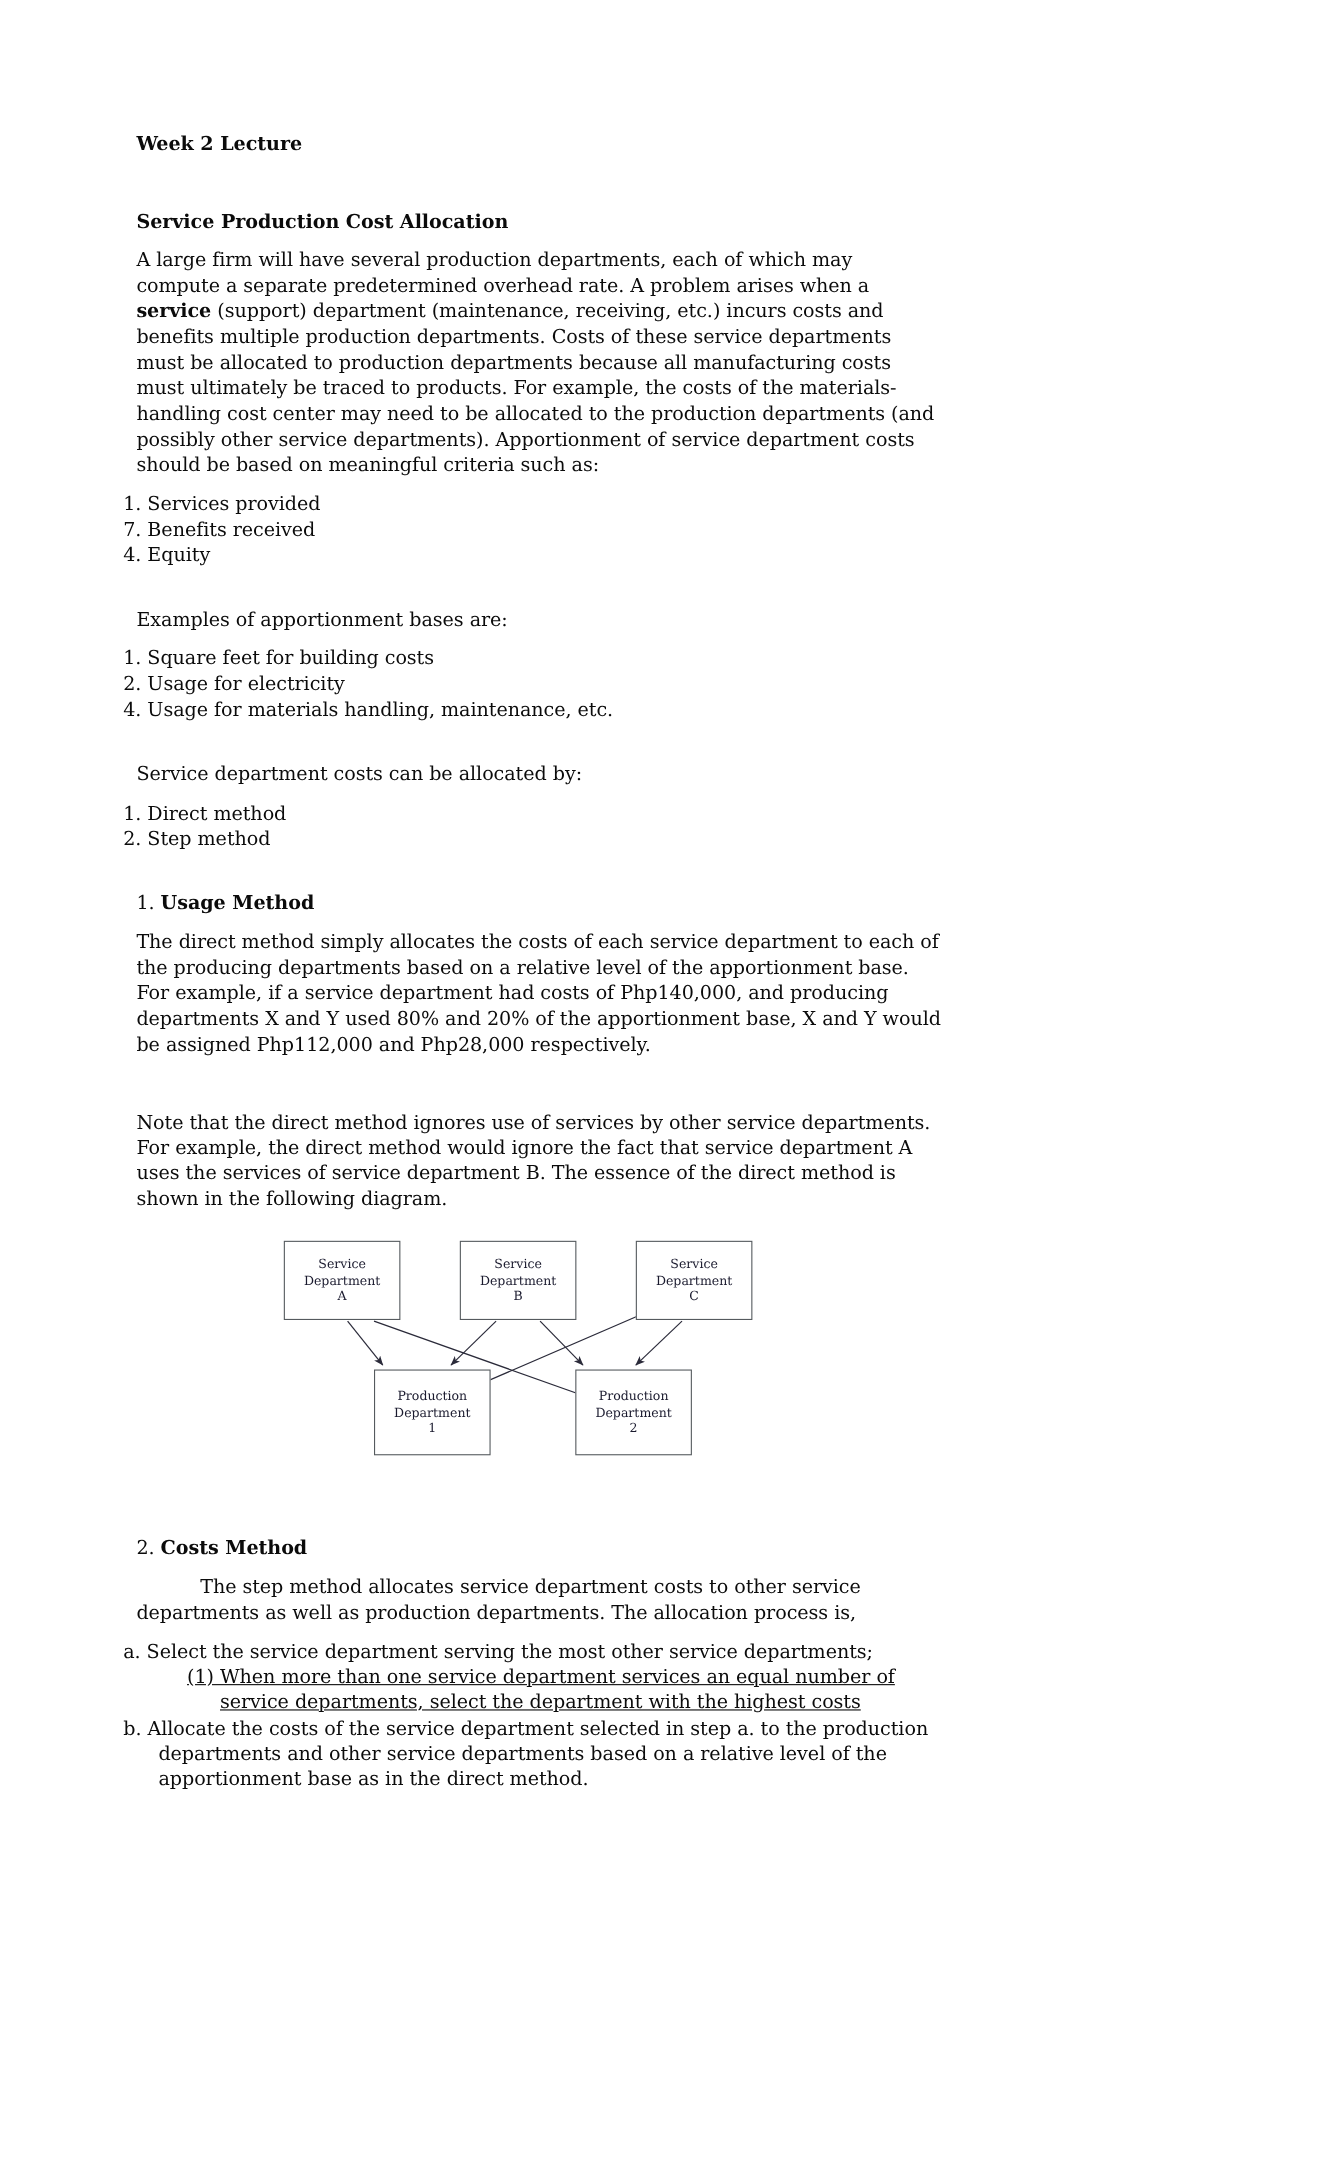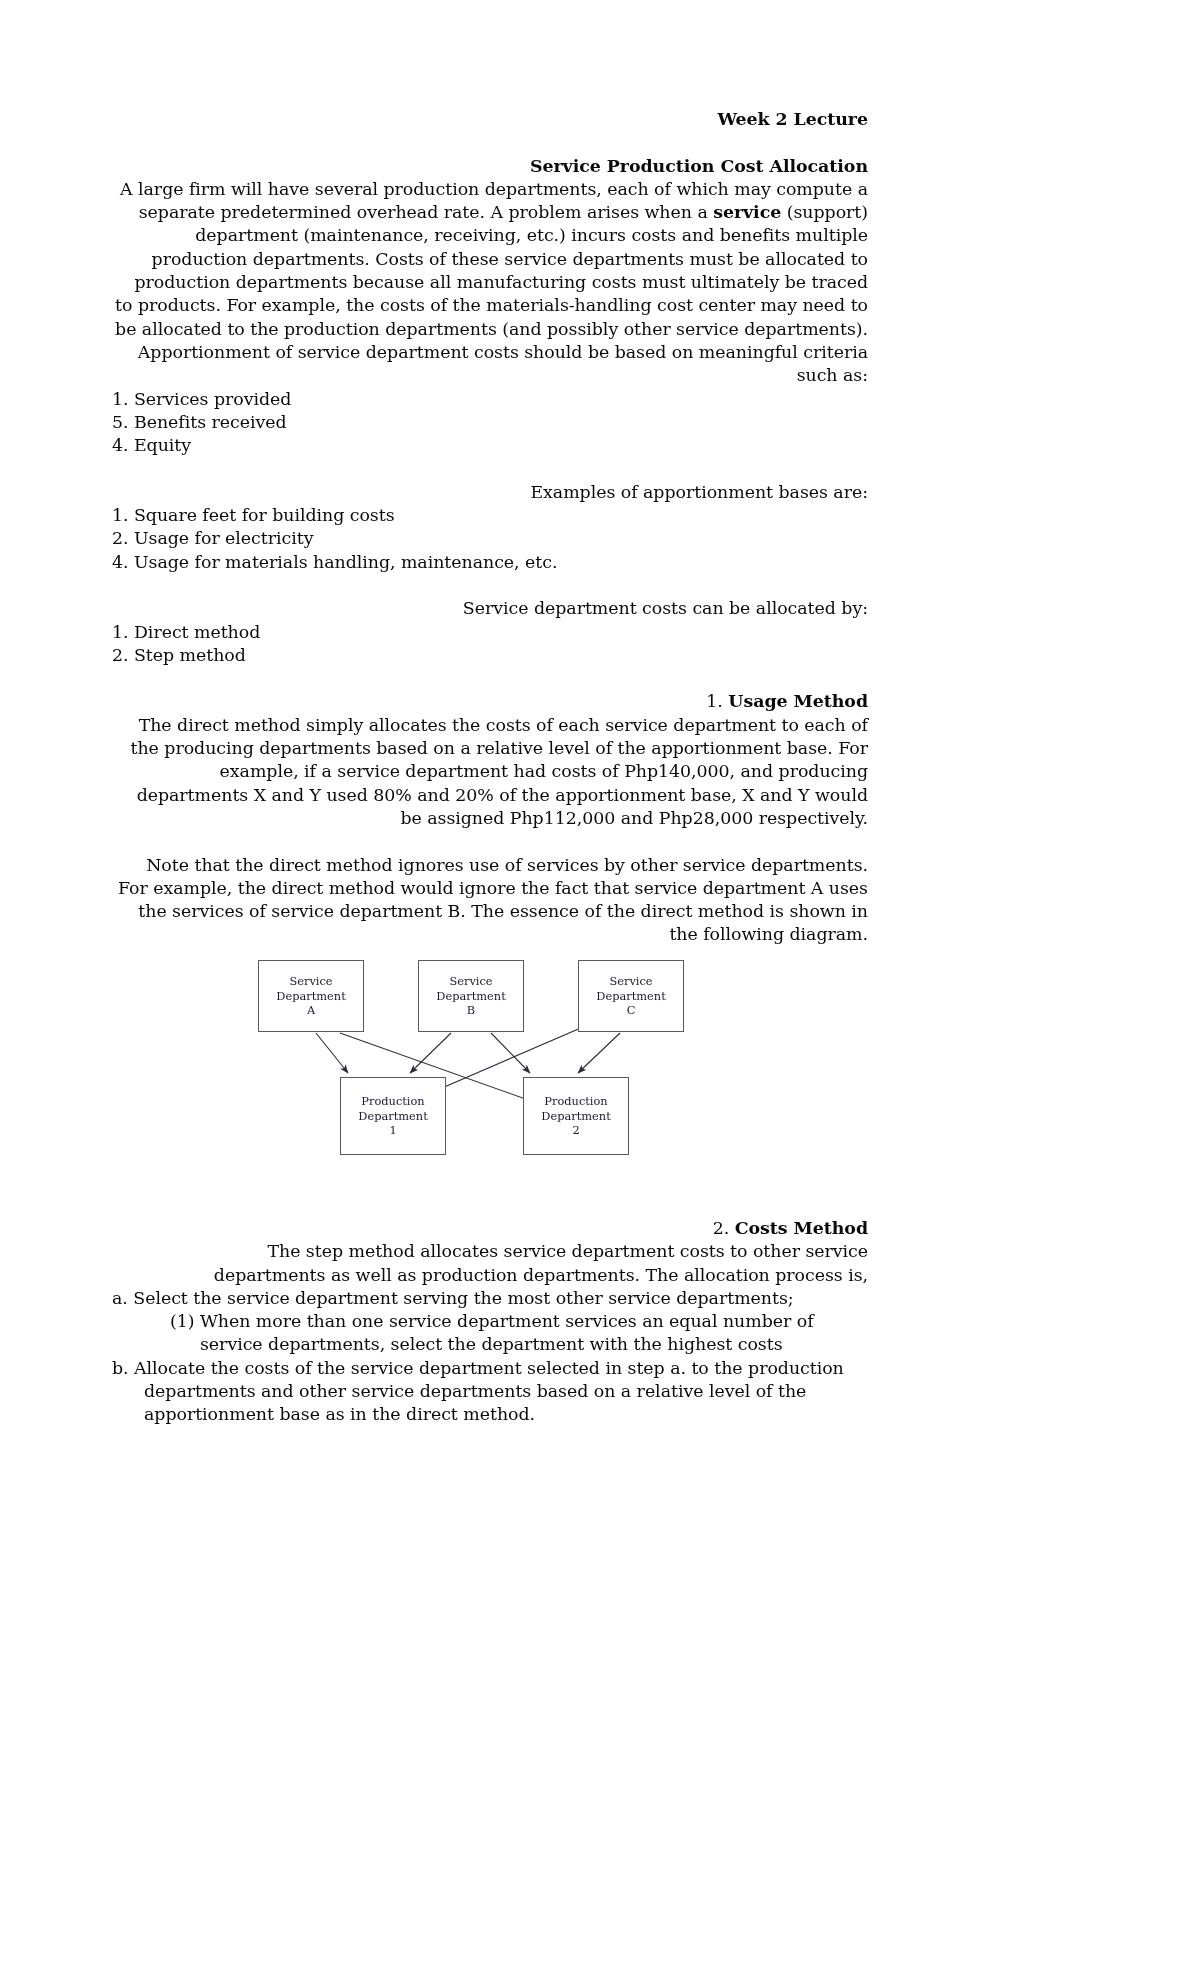--- a/index.html
+++ b/index.html
@@ -27,40 +27,41 @@
   .t {
     font-size: 17.4px;
     line-height: 23.3px;
     letter-spacing: -0.05px;
     color: #0b0b0b;
   }
   .b { font-weight: bold; }
   .blank { height: 23.3px; }
   .blank-sm { height: 15px; }
   p.para {
-    margin: 0;
-    text-align: right;
+    margin: 12px;
+    text-align: left;
   }
   .li { margin: 0; }
 
   
   .indent-first { text-indent: 58px; }
   .hang-a {
     margin: 0;
     padding-left: 32px;
     text-indent: -32px;
   }
   .hang-1 {
     margin: 0;
     padding-left: 58px;
   }
   .hang-1-in {
     display: block;
     padding-left: 30px;
     text-indent: -30px;
+    text-decoration: underline;
   }
 
   
   .diagram-wrap {
     position: relative;
     width: 756px;
     height: 232px;
     margin: 0;
   }
   .diagram {
@@ -104,21 +105,21 @@
 
     <p class="t b para">Week 2 Lecture</p>
 
     <div class="blank"></div>
 
     <p class="t b para">Service Production Cost Allocation</p>
 
     <p class="t para"><span>A large firm will have several production departments, each of which may compute a separate predetermined overhead rate. A problem arises when a </span><span class="b">service</span><span> (support) department (maintenance, receiving, etc.) incurs costs and benefits multiple production departments. Costs of these service departments must be allocated to production departments because all manufacturing costs must ultimately be traced to products. For example, the costs of the materials-handling cost center may need to be allocated to the production departments (and possibly other service departments). Apportionment of service department costs should be based on meaningful criteria such as:</span></p>
 
     <p class="t li">1. Services provided</p>
-    <p class="t li">5. Benefits received</p>
+    <p class="t li">7. Benefits received</p>
     <p class="t li">4. Equity</p>
 
     <div class="blank"></div>
 
     <p class="t para">Examples of apportionment bases are:</p>
     <p class="t li">1. Square feet for building costs</p>
     <p class="t li">2. Usage for electricity</p>
     <p class="t li">4. Usage for materials handling, maintenance, etc.</p>
 
     <div class="blank"></div>

